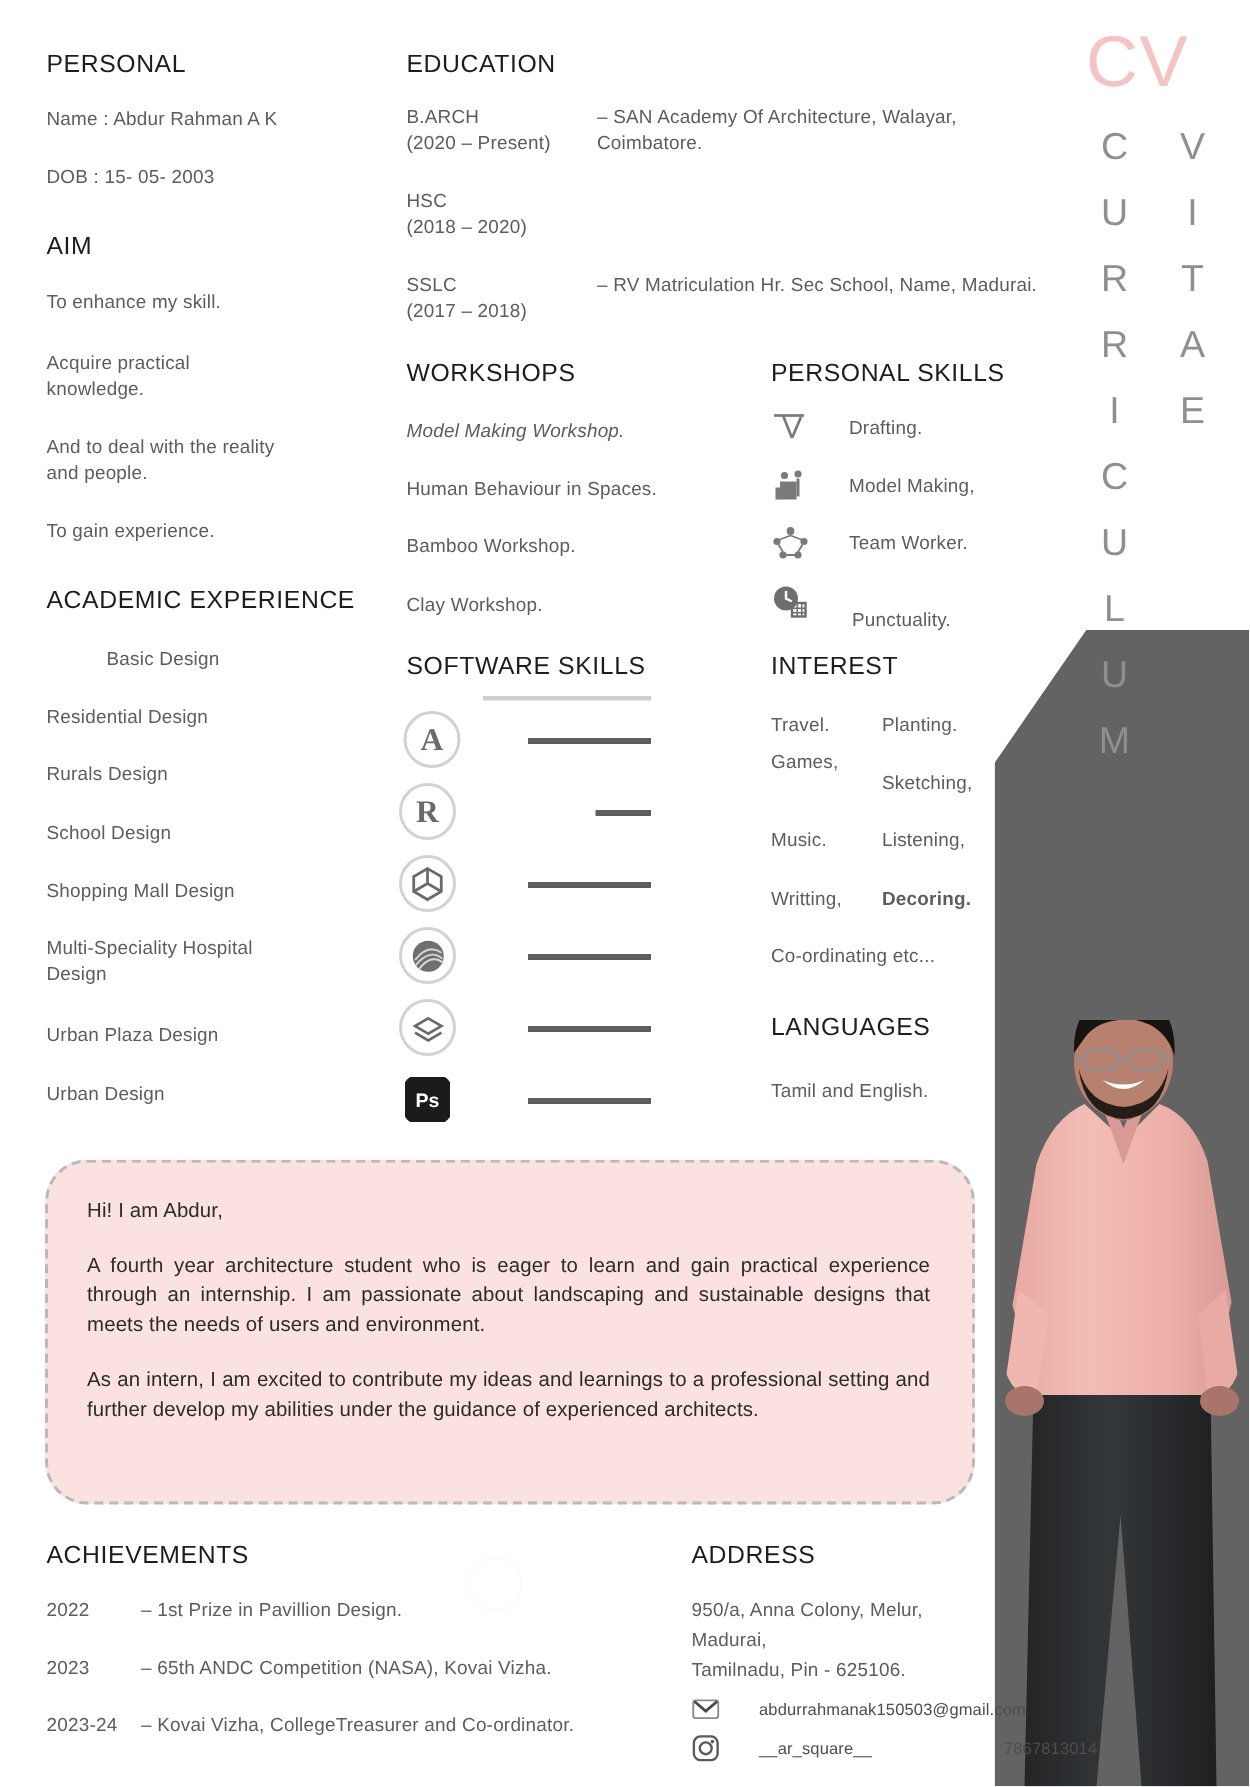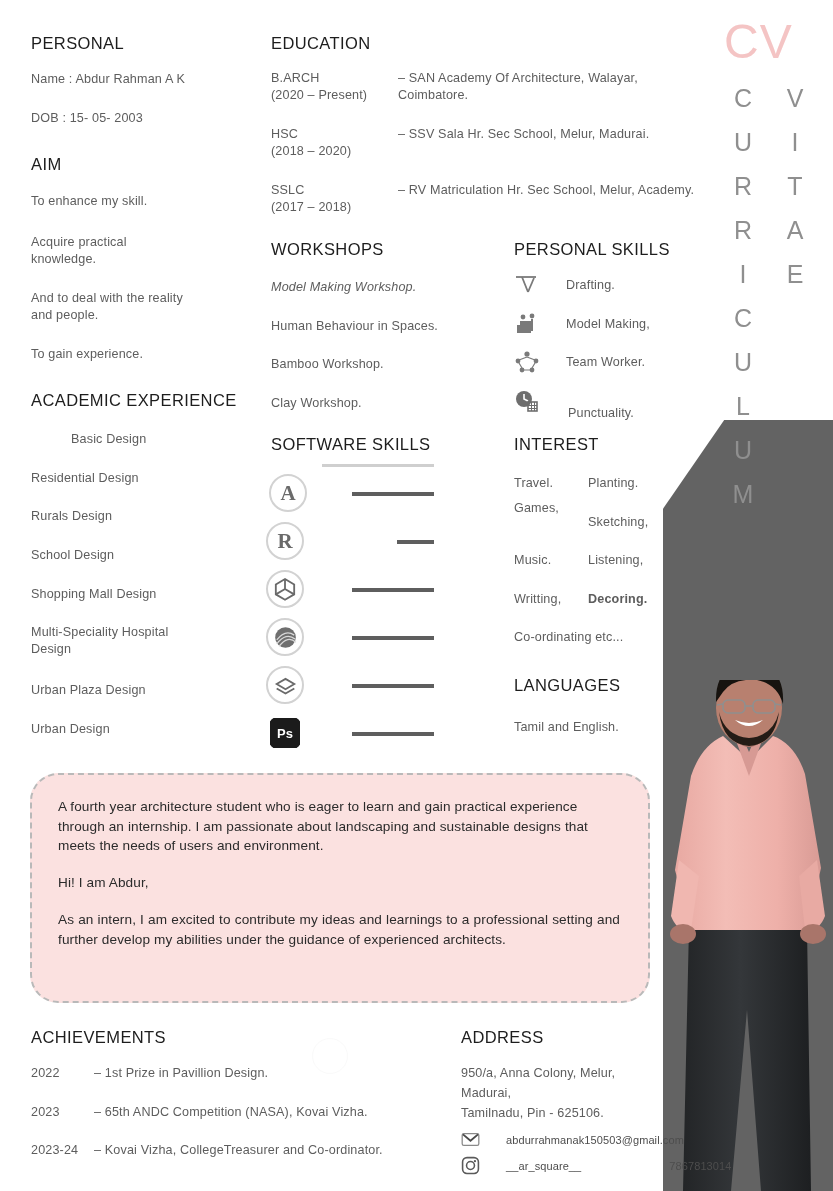--- a/index.html
+++ b/index.html
@@ -298,26 +298,25 @@
   <div class="abs" id="edu-list" style="left:271px; top:70px; width:440px;">
       <div style="position: absolute; top: 0px; display: flex;">
         <div class="body-txt" style="width: 127px; flex: 0 0 127px; white-space: pre-line;">B.ARCH
 (2020 – Present)</div>
         <div class="body-txt" style="white-space: pre-line;">– SAN Academy Of Architecture, Walayar,
    Coimbatore.</div>
       </div>
       <div style="position: absolute; top: 56px; display: flex;">
         <div class="body-txt" style="width: 127px; flex: 0 0 127px; white-space: pre-line;">HSC
 (2018 – 2020)</div>
-        <div class="body-txt" style="white-space: pre-line;">– SSV Sala Hr. Sec School, Melur, Madurai.</div>
       </div>
       <div style="position: absolute; top: 112px; display: flex;">
         <div class="body-txt" style="width: 127px; flex: 0 0 127px; white-space: pre-line;">SSLC
 (2017 – 2018)</div>
-        <div class="body-txt" style="white-space: pre-line;">– RV Matriculation Hr. Sec School, Melur, Academy.</div>
+        <div class="body-txt" style="white-space: pre-line;">– RV Matriculation Hr. Sec School, Name, Madurai.</div>
       </div>
     </div>
 
   <div class="abs sec-head" style="left:271px; top:240px;">WORKSHOPS</div>
   <div class="abs" id="workshop-list" style="left:271px; top:279px; width:235px;">
       <div class="body-txt" style="position: absolute; top: 0px; font-style: italic;">Model Making Workshop.</div>
       <div class="body-txt" style="position: absolute; top: 38.5px;">Human Behaviour in Spaces.</div>
       <div class="body-txt" style="position: absolute; top: 77px;">Bamboo Workshop.</div>
       <div class="body-txt" style="position: absolute; top: 115.5px;">Clay Workshop.</div>
     </div>
@@ -411,22 +410,22 @@
       <div class="body-txt" style="position: absolute; left: 74px; top: 77px;">Listening,</div>
       <div class="body-txt" style="position: absolute; left: 0px; top: 115.5px;">Writting,</div>
       <div class="body-txt" style="position: absolute; left: 74px; top: 115.5px; font-weight: bold;">Decoring.</div>
       <div class="body-txt" style="position: absolute; left: 0px; top: 154px;">Co-ordinating etc...</div>
     </div>
 
   <div class="abs sec-head" style="left:514px; top:676px;">LANGUAGES</div>
   <div class="abs body-txt" style="left:514px; top:719px;">Tamil and English.</div>
 
   <div id="intro-box">
+    <p>Hi! I am Abdur,</p>
     <p>A fourth year architecture student who is eager to learn and gain practical experience through an internship. I am passionate about landscaping and sustainable designs that meets the needs of users and environment.</p>
-    <p>Hi! I am Abdur,</p>
     <p>As an intern, I am excited to contribute my ideas and learnings to a professional setting and further develop my abilities under the guidance of experienced architects.</p>
   </div>
 
   <div class="abs sec-head" style="left:31px; top:1028px;">ACHIEVEMENTS</div>
   <div class="abs" id="ach-list" style="left:31px; top:1065px; width:420px;">
       <div style="position: absolute; top: 0px; display: flex;">
         <div class="body-txt" style="width: 63px; flex: 0 0 63px;">2022</div>
         <div class="body-txt">– 1st Prize in Pavillion Design.</div>
       </div>
       <div style="position: absolute; top: 38.5px; display: flex;">

